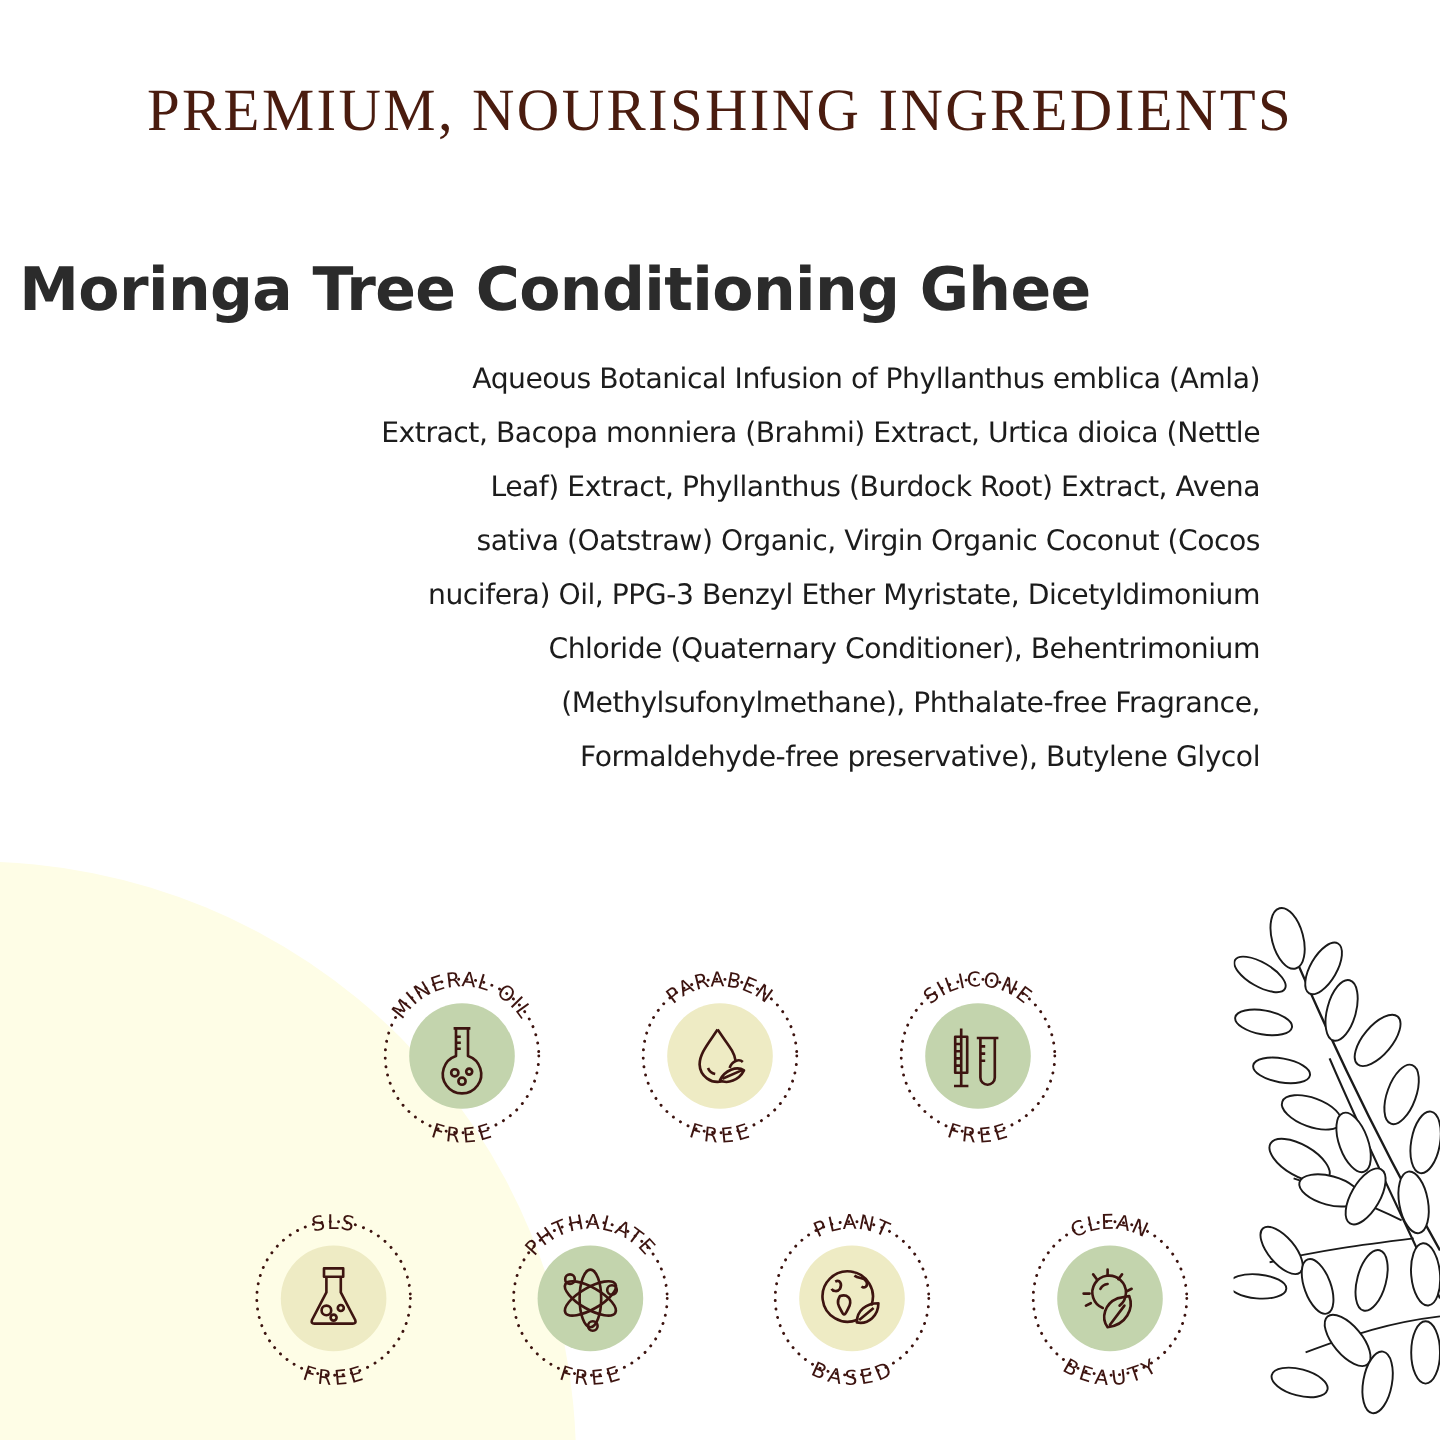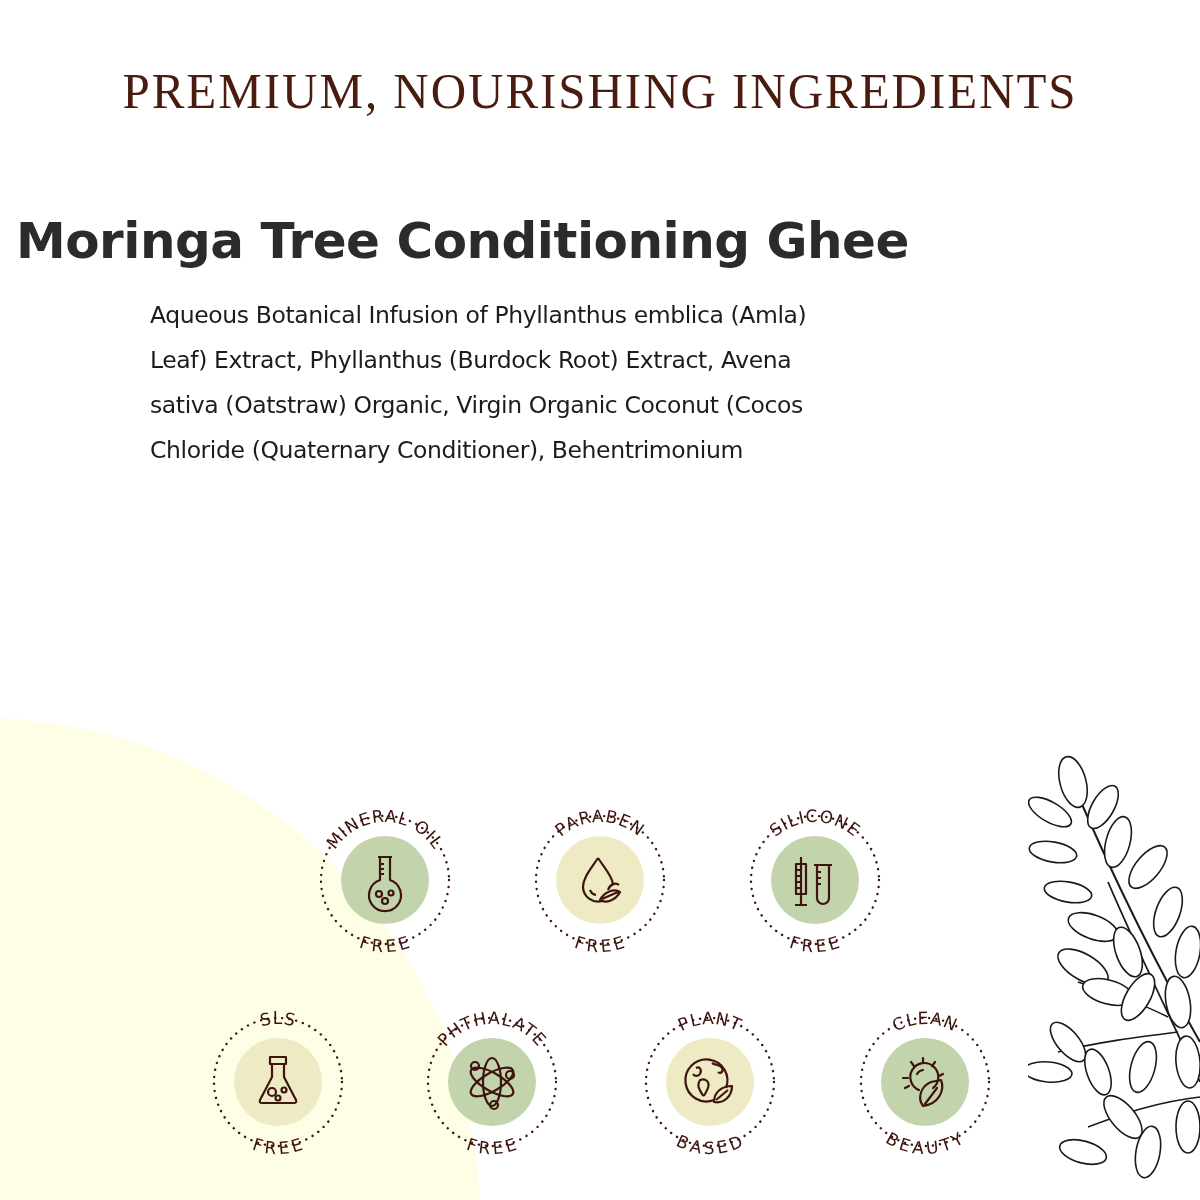--- a/index.html
+++ b/index.html
@@ -1,39 +1,43 @@
 <!DOCTYPE html>
 <html><head>
 <meta charset="utf-8">
 <style>
   html,body{margin:0;padding:0;}
   body{width:1200px;height:1200px;background:#ffffff;position:relative;overflow:hidden;font-family:"DejaVu Sans",sans-serif;}
   .blob{position:absolute;left:-520px;top:718px;width:1000px;height:1000px;border-radius:50%;background:#fefde6;}
   .heading{position:absolute;top:62px;left:0;width:1200px;text-align:center;font-family:"Liberation Serif",serif;font-size:50px;letter-spacing:2px;color:#4a1c0f;margin:0;font-weight:normal;transform:scaleX(0.98);}
   .product{position:absolute;top:196px;left:0;width:1200px;font-family:"DejaVu Sans",sans-serif;font-weight:bold;font-size:50px;color:#2b2b2b;margin:16px;letter-spacing:-0.5px;}
-  .ingredients{position:absolute;top:293px;left:150px;width:900px;text-align:left;font-family:"DejaVu Sans",sans-serif;font-size:23.5px;line-height:45px;color:#1c1c1c;letter-spacing:-0.4px;}
+  .ingredients{position:absolute;top:293px;left:150px;width:900px;text-align:right;font-family:"DejaVu Sans",sans-serif;font-size:23.5px;line-height:45px;color:#1c1c1c;letter-spacing:-0.4px;}
   .ingredients div{white-space:nowrap;}
   .badge{position:absolute;width:160px;height:160px;}
   .badge svg{width:160px;height:160px;display:block;}
   .plant{position:absolute;left:1028px;top:752px;width:172px;height:448px;}
 </style>
 </head>
 <body>
 
 <div class="blob"></div>
 
 <h1 class="heading">PREMIUM, NOURISHING INGREDIENTS</h1>
 
 <h2 class="product">Moringa Tree Conditioning Ghee</h2>
 
 <div class="ingredients">
   <div>Aqueous Botanical Infusion of Phyllanthus emblica (Amla)</div>
+  <div>Extract, Bacopa monniera (Brahmi) Extract, Urtica dioica (Nettle</div>
   <div>Leaf) Extract, Phyllanthus (Burdock Root) Extract, Avena</div>
   <div>sativa (Oatstraw) Organic, Virgin Organic Coconut (Cocos</div>
+  <div>nucifera) Oil, PPG-3 Benzyl Ether Myristate, Dicetyldimonium</div>
   <div>Chloride (Quaternary Conditioner), Behentrimonium</div>
+  <div>(Methylsufonylmethane), Phthalate-free Fragrance,</div>
+  <div>Formaldehyde-free preservative), Butylene Glycol</div>
 </div>
 
 <svg width="0" height="0" style="position:absolute">
   <defs>
     <path id="arcTop" d="M 22,80 A 58,58 0 0 1 138,80"></path>
     <path id="arcBot" d="M 20,80 A 60,60 0 0 0 140,80"></path>
   </defs>
 </svg>
 
 <div class="badge" style="left:305px;top:800px;">

